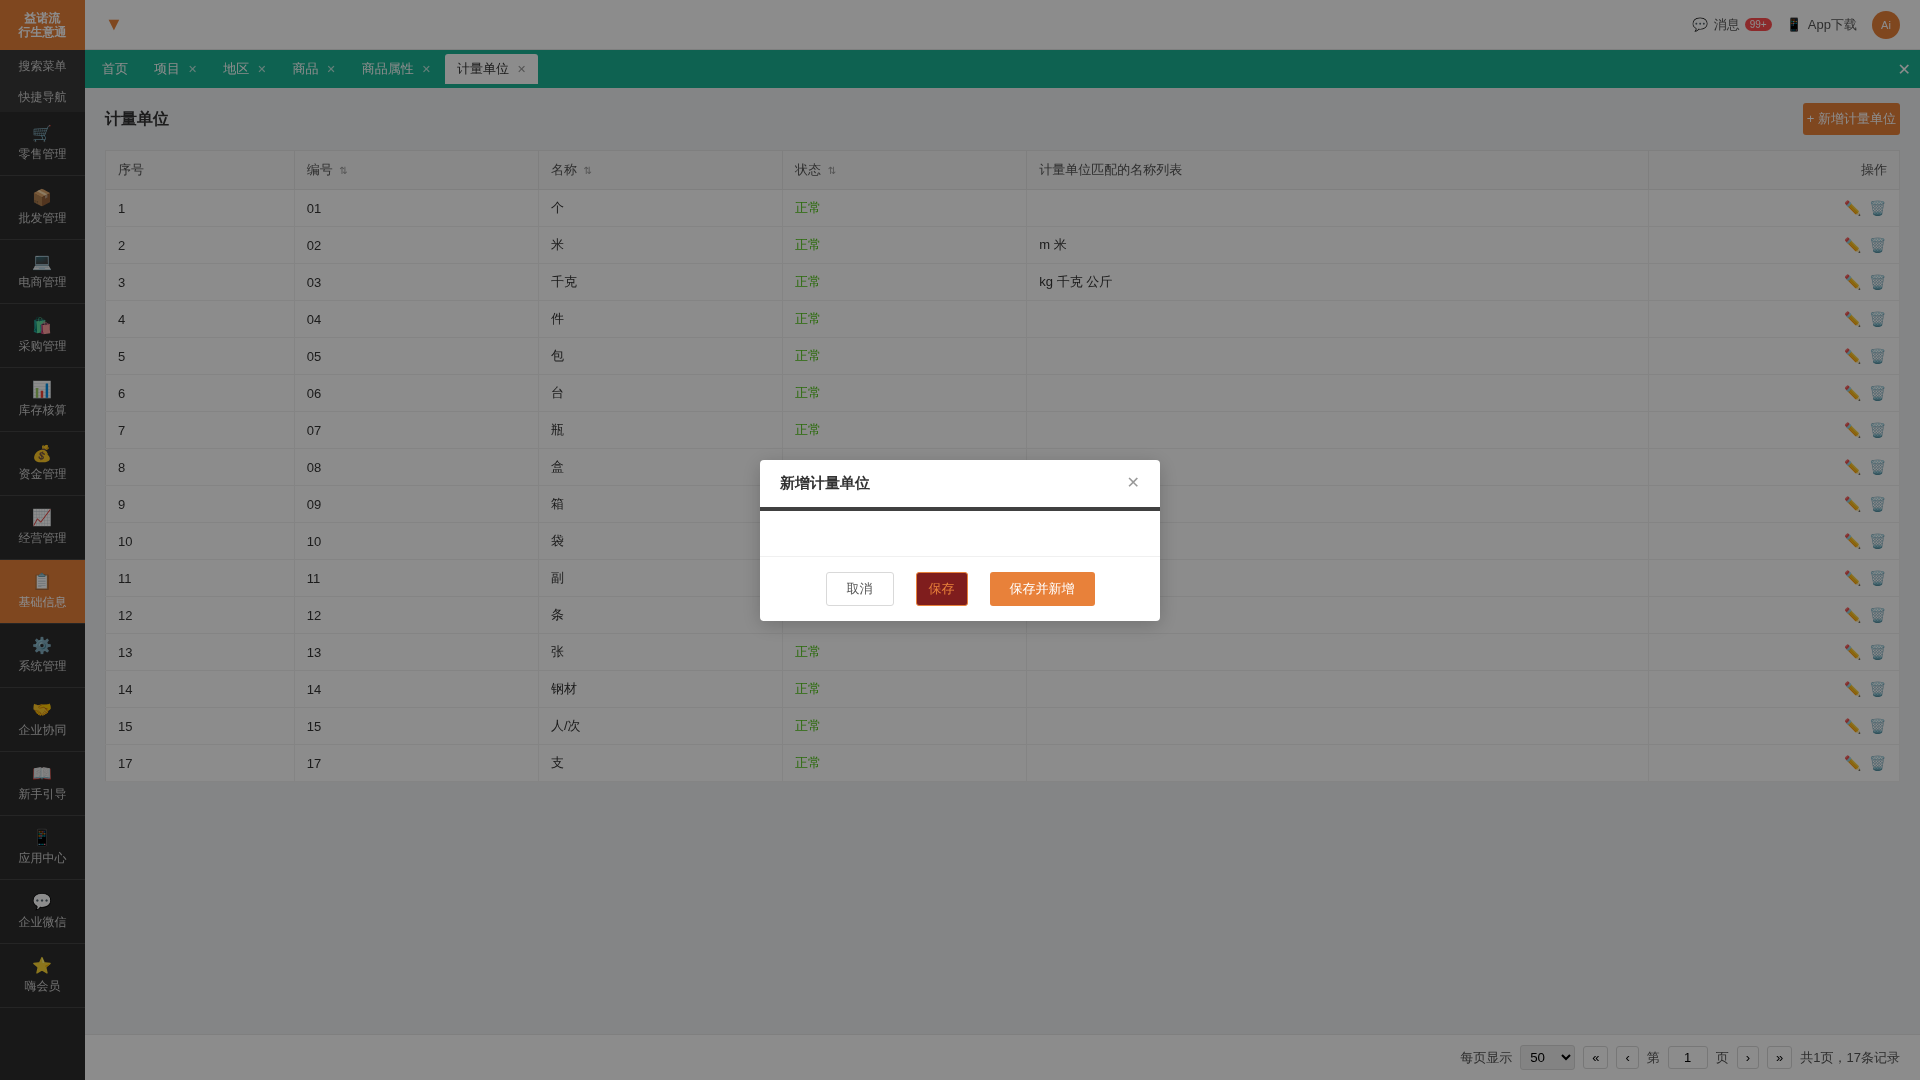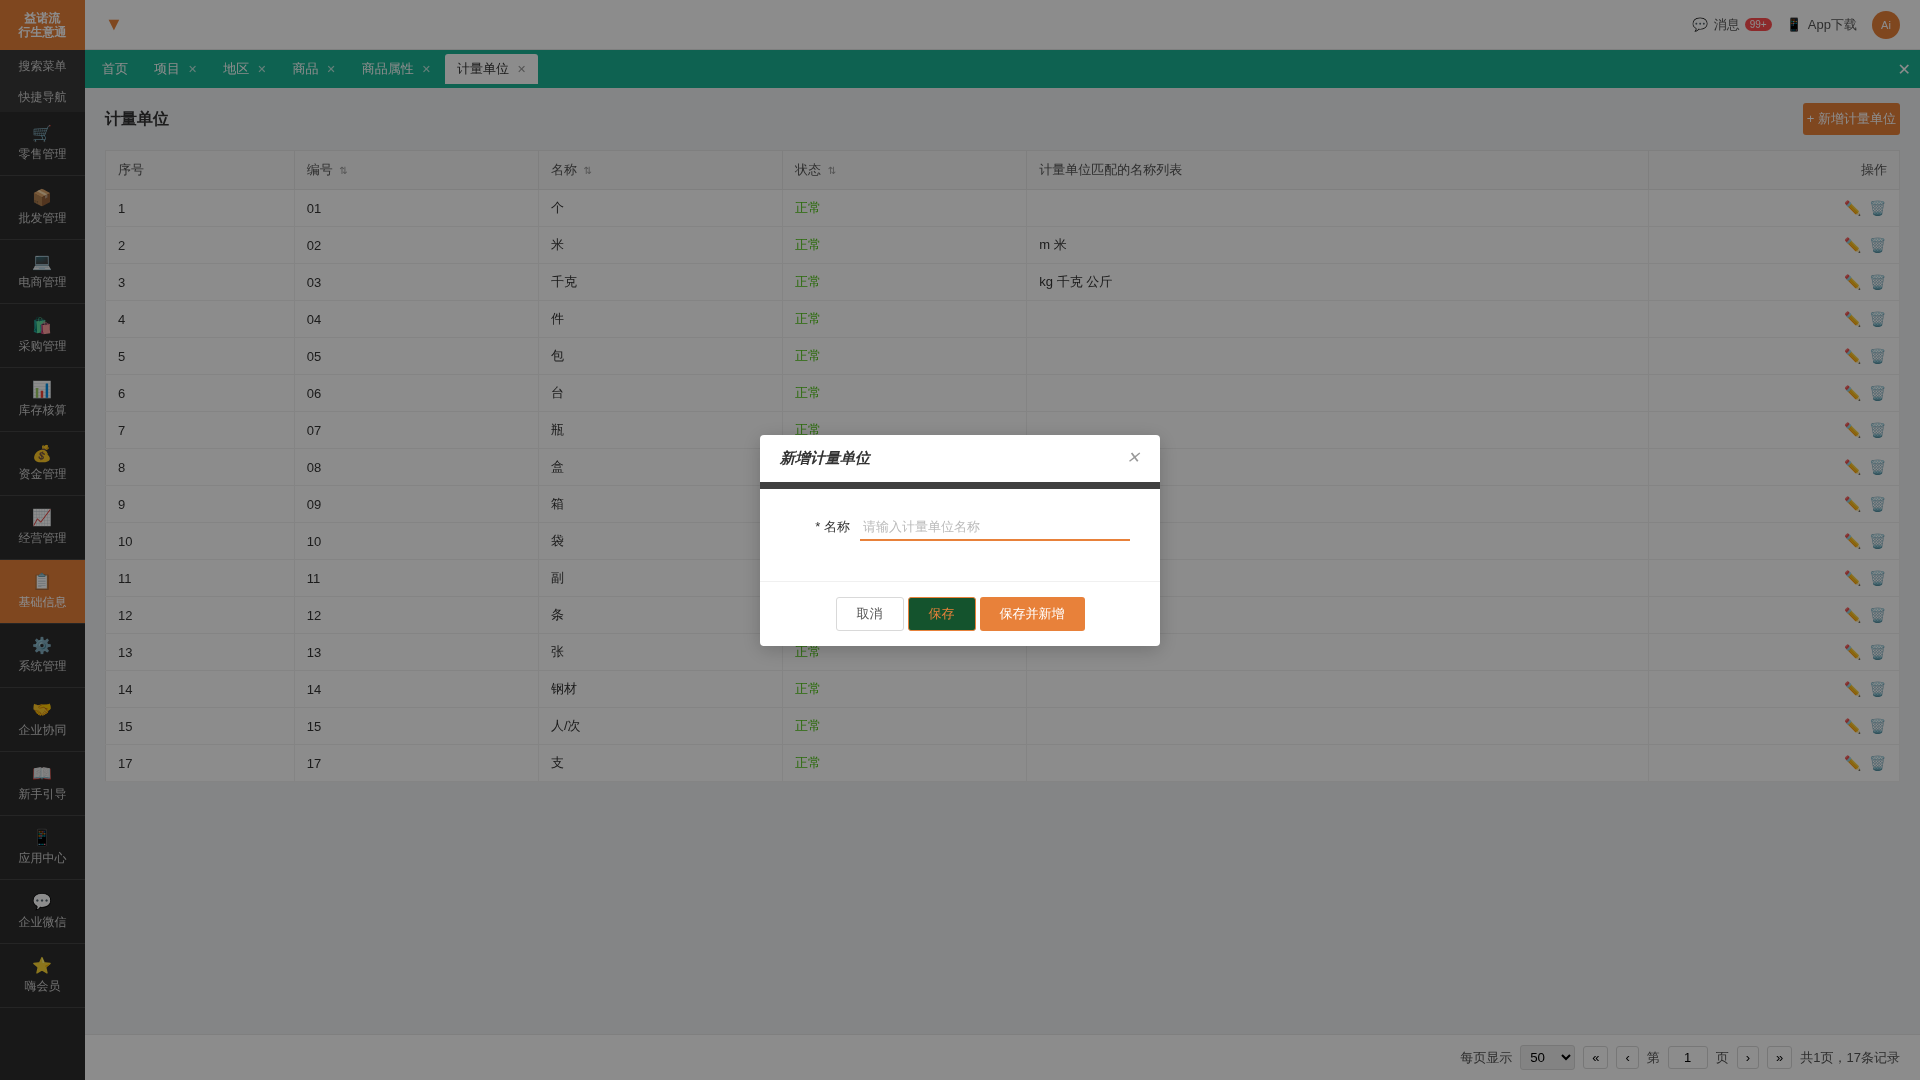--- a/index.html
+++ b/index.html
@@ -255,25 +255,24 @@
       z-index: 1000;
     }
     .modal {
       background: white;
       border-radius: 4px;
       width: 400px;
       box-shadow: 0 4px 20px rgba(0,0,0,0.2);
     }
     .modal-header {
       padding: 14px 20px;
-      border-bottom: 7px solid #404040;
+      border-bottom: 4px solid #404040;
       display: flex;
       align-items: center;
       justify-content: space-between;
-      font-style: italic;
     }
     .modal-title {
       font-size: 15px;
       font-weight: bold;
       color: #333;
     }
     .modal-close {
       color: #999;
       cursor: pointer;
       font-size: 16px;
@@ -305,36 +304,36 @@
       color: #333;
     }
     .form-input.active-input {
       border-bottom: 2px solid #e8813a;
     }
     .form-input::placeholder { color: #bbb; }
     .modal-footer {
       padding: 15px 20px;
       display: flex;
       justify-content: center;
-      gap: 4px;
+      gap: 22px;
       border-top: 1px solid #f0f0f0;
     }
     .btn-cancel {
       padding: 7px 20px;
       border: 1px solid #d9d9d9;
       background: white;
       border-radius: 3px;
       cursor: pointer;
       font-size: 13px;
       color: #555;
     }
     .btn-save {
-      padding: 7px 20px;
+      padding: 7px 12px;
       border: 1px solid #e8813a;
-      background: #14532d;
+      background: #7f1d1d;
       border-radius: 3px;
       cursor: pointer;
       font-size: 13px;
       color: #e8813a;
     }
     .btn-save-new {
       padding: 7px 20px;
       border: none;
       background: #e8813a;
       border-radius: 3px;
@@ -713,24 +712,20 @@
   </div>
 </div>
 
 <div class="modal-overlay">
   <div class="modal">
     <div class="modal-header">
       <span class="modal-title">新增计量单位</span>
       <span class="modal-close">✕</span>
     </div>
     <div class="modal-body">
-      <div class="form-item">
-        <label class="form-label">* 名称</label>
-        <input class="form-input active-input" type="text" placeholder="请输入计量单位名称" style="">
-      </div>
     </div>
     <div class="modal-footer">
       <button class="btn-cancel">取消</button>
       <button class="btn-save">保存</button>
       <button class="btn-save-new">保存并新增</button>
     </div>
   </div>
 </div>
 
 </body></html>

